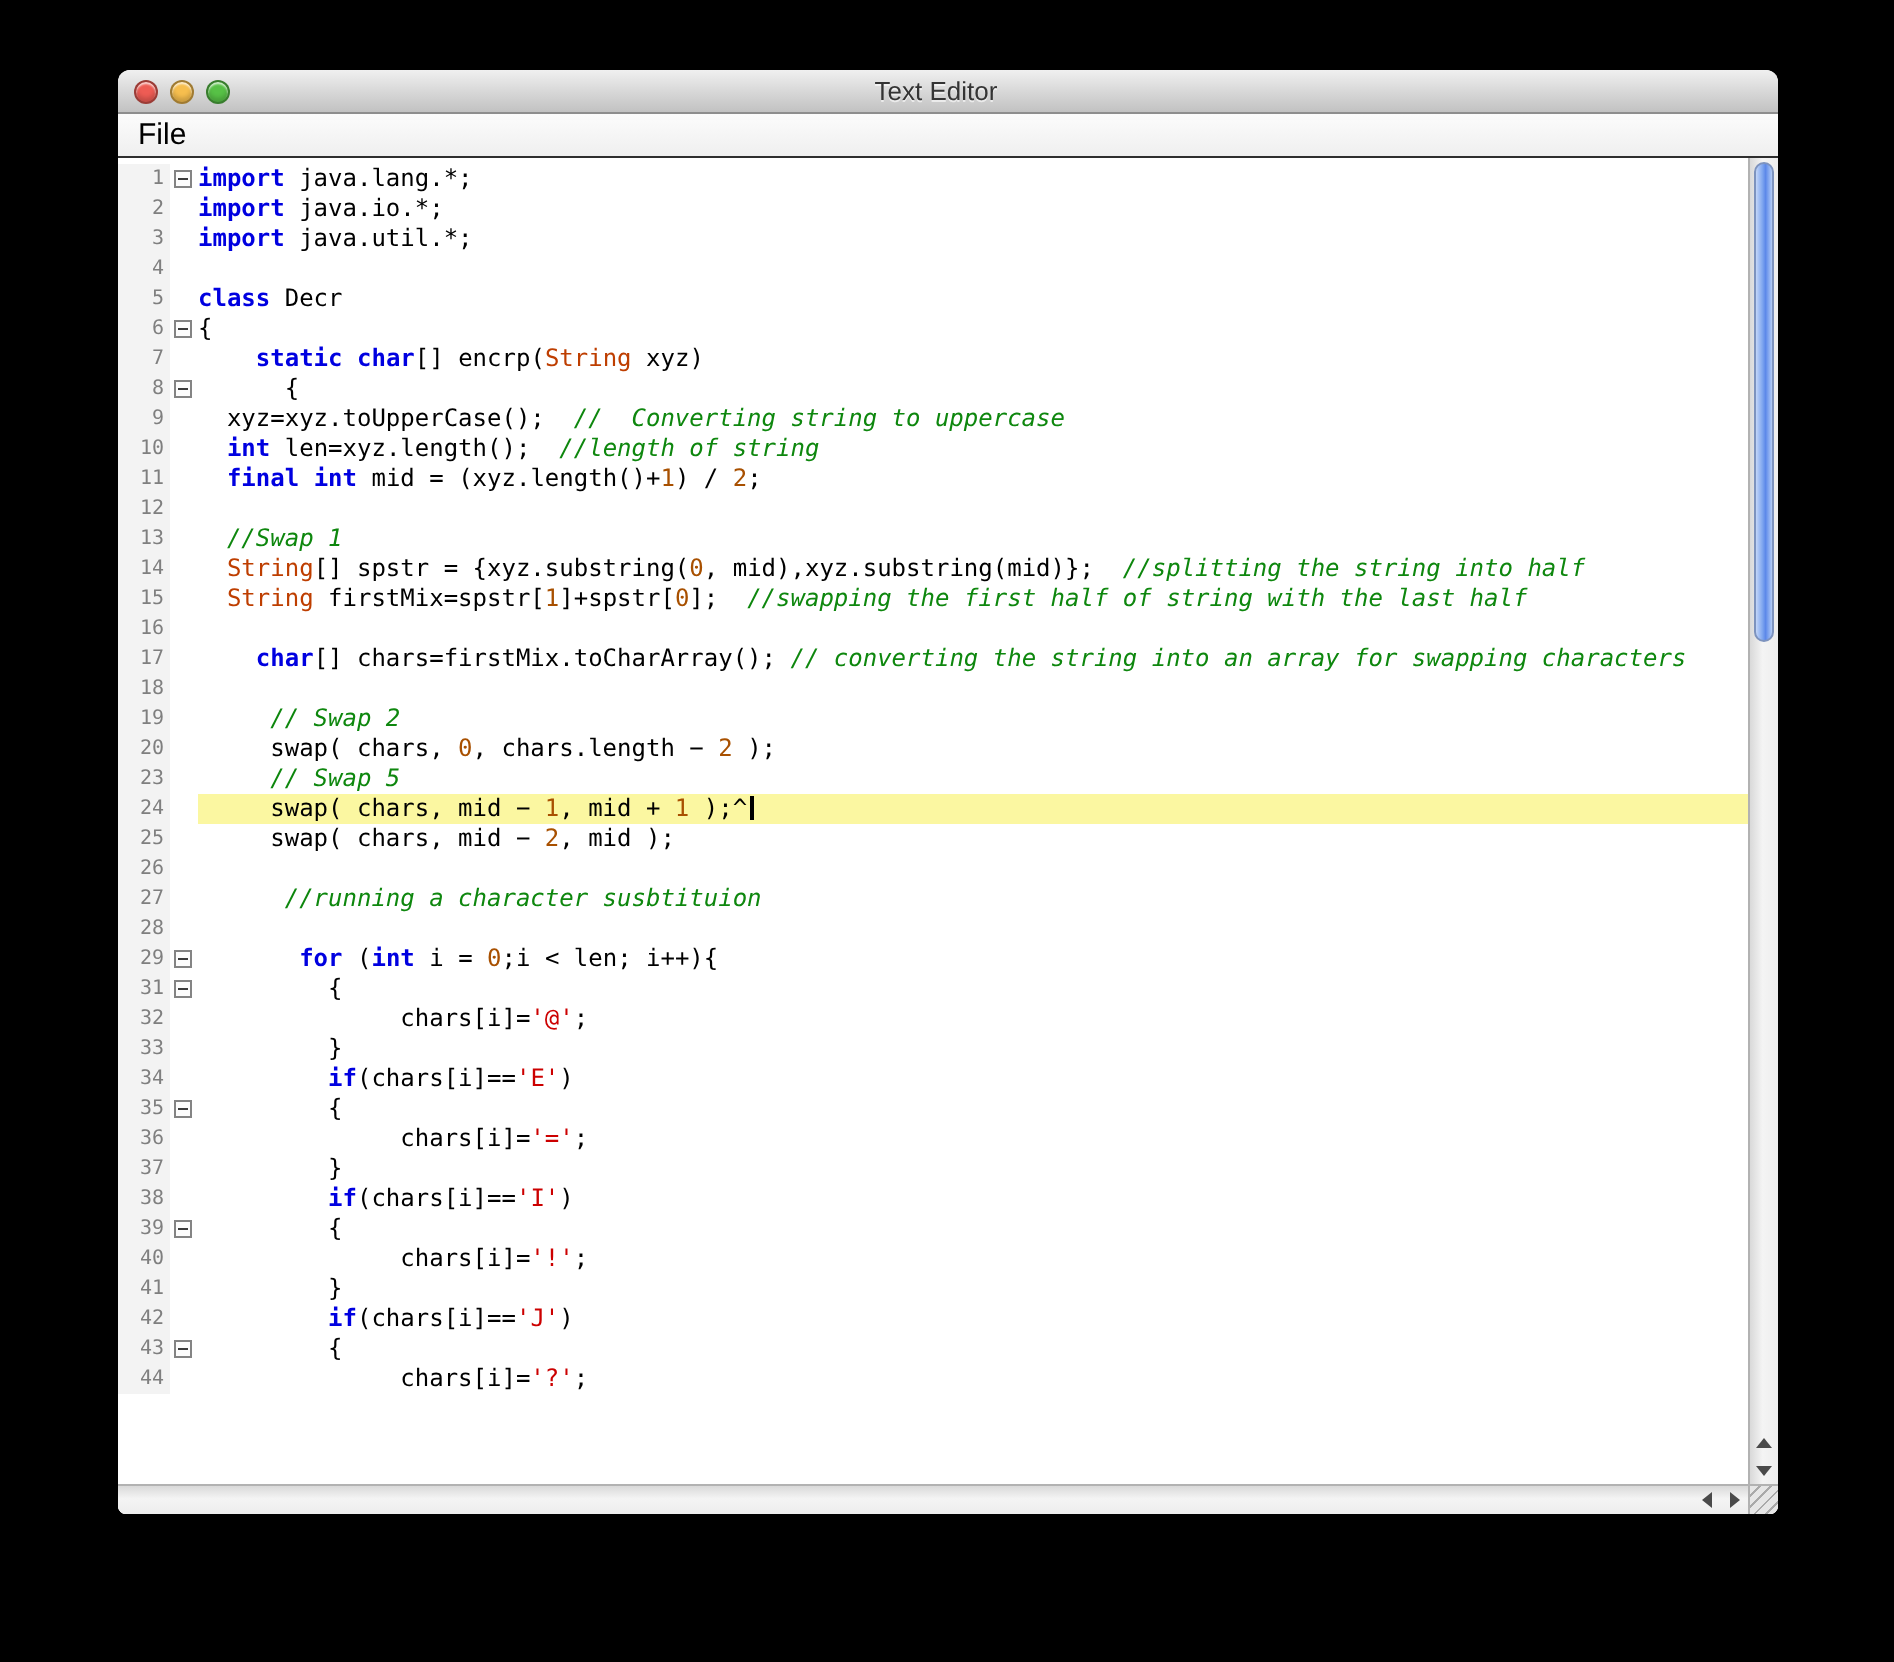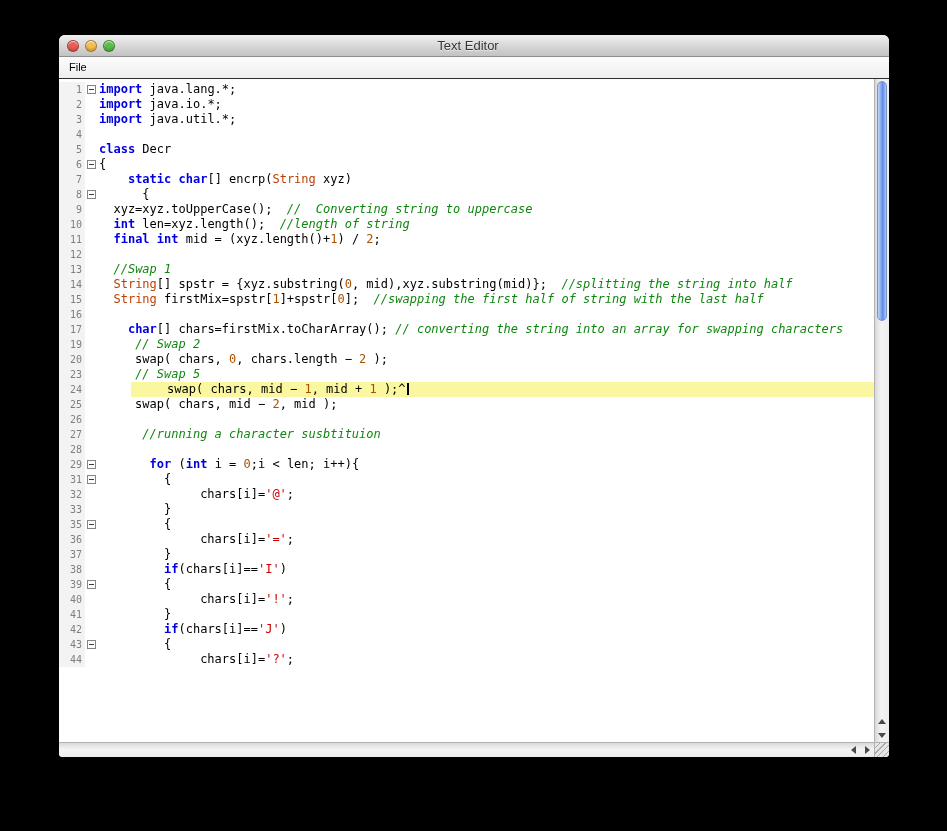--- a/index.html
+++ b/index.html
@@ -51,21 +51,21 @@
   .menubar {
     height: 22px;
     flex: 0 0 22px;
     background: linear-gradient(#fcfcfc, #efefef);
     border-bottom: 1px solid #2e2e2e;
     display: flex;
     align-items: center;
   }
   .menu-item {
     padding: 12px 10px;
-    font-size: 11px;
+    font-size: 15px;
     color: #000;
     line-height: 21px;
   }
   
   .editor { flex: 1; display: flex; background: #fff; min-height: 0; }
   .edit-left { flex: 1; display: flex; flex-direction: column; min-width: 0; }
   .code-area {
     height: 663px;
     overflow: hidden;
     padding-top: 3px;
@@ -97,21 +97,21 @@
     background: #fdfdfd;
   }
   .fold-box::after {
     content: "";
     position: absolute;
     left: 1px; right: 1px; top: 3px;
     height: 1px;
     background: #3c3c3c;
   }
   .code-text { flex: 1; color: var(--tok-p, #000); }
-  .code-text.current { background: var(--current-line, #fbf7a1); margin-left: 32px; }
+  .code-text.current { background: var(--current-line, #fbf7a1); }
   .tok-k { color: var(--tok-k); font-weight: bold; }
   .tok-t { color: var(--tok-t); }
   .tok-n { color: var(--tok-n); }
   .tok-s { color: var(--tok-s); }
   .tok-c { color: var(--tok-c); font-style: italic; }
   .tok-p { color: var(--tok-p); }
   .caret {
     display: inline-block;
     width: 2px; height: 12px;
     background: #000;
@@ -203,32 +203,34 @@
           <div class="code-row"><span class="ln">8</span><span class="fold-cell"><span class="fold-box"></span></span><span class="code-text"><span class="tok-p">      {</span></span></div>
           <div class="code-row"><span class="ln">9</span><span class="fold-cell"></span><span class="code-text"><span class="tok-p">  xyz=xyz.toUpperCase();  </span><span class="tok-c">//  Converting string to uppercase</span></span></div>
           <div class="code-row"><span class="ln">10</span><span class="fold-cell"></span><span class="code-text"><span class="tok-p">  </span><span class="tok-k">int</span><span class="tok-p"> len=xyz.length();  </span><span class="tok-c">//length of string</span></span></div>
           <div class="code-row"><span class="ln">11</span><span class="fold-cell"></span><span class="code-text"><span class="tok-p">  </span><span class="tok-k">final</span><span class="tok-p"> </span><span class="tok-k">int</span><span class="tok-p"> mid = (xyz.length()+</span><span class="tok-n">1</span><span class="tok-p">) / </span><span class="tok-n">2</span><span class="tok-p">;</span></span></div>
           <div class="code-row"><span class="ln">12</span><span class="fold-cell"></span><span class="code-text"></span></div>
           <div class="code-row"><span class="ln">13</span><span class="fold-cell"></span><span class="code-text"><span class="tok-p">  </span><span class="tok-c">//Swap 1</span></span></div>
           <div class="code-row"><span class="ln">14</span><span class="fold-cell"></span><span class="code-text"><span class="tok-p">  </span><span class="tok-t">String</span><span class="tok-p">[] spstr = {xyz.substring(</span><span class="tok-n">0</span><span class="tok-p">, mid),xyz.substring(mid)};  </span><span class="tok-c">//splitting the string into half</span></span></div>
           <div class="code-row"><span class="ln">15</span><span class="fold-cell"></span><span class="code-text"><span class="tok-p">  </span><span class="tok-t">String</span><span class="tok-p"> firstMix=spstr[</span><span class="tok-n">1</span><span class="tok-p">]+spstr[</span><span class="tok-n">0</span><span class="tok-p">];  </span><span class="tok-c">//swapping the first half of string with the last half</span></span></div>
           <div class="code-row"><span class="ln">16</span><span class="fold-cell"></span><span class="code-text"></span></div>
           <div class="code-row"><span class="ln">17</span><span class="fold-cell"></span><span class="code-text"><span class="tok-p">    </span><span class="tok-k">char</span><span class="tok-p">[] chars=firstMix.toCharArray(); </span><span class="tok-c">// converting the string into an array for swapping characters</span></span></div>
+          <div class="code-row"><span class="ln">18</span><span class="fold-cell"></span><span class="code-text"></span></div>
           <div class="code-row"><span class="ln">19</span><span class="fold-cell"></span><span class="code-text"><span class="tok-p">     </span><span class="tok-c">// Swap 2</span></span></div>
           <div class="code-row"><span class="ln">20</span><span class="fold-cell"></span><span class="code-text"><span class="tok-p">     swap( chars, </span><span class="tok-n">0</span><span class="tok-p">, chars.length − </span><span class="tok-n">2</span><span class="tok-p"> );</span></span></div>
           <div class="code-row"><span class="ln">23</span><span class="fold-cell"></span><span class="code-text"><span class="tok-p">     </span><span class="tok-c">// Swap 5</span></span></div>
           <div class="code-row"><span class="ln">24</span><span class="fold-cell"></span><span class="code-text current"><span class="tok-p">     swap( chars, mid − </span><span class="tok-n">1</span><span class="tok-p">, mid + </span><span class="tok-n">1</span><span class="tok-p"> );^</span><span class="caret"></span></span></div>
           <div class="code-row"><span class="ln">25</span><span class="fold-cell"></span><span class="code-text"><span class="tok-p">     swap( chars, mid − </span><span class="tok-n">2</span><span class="tok-p">, mid );</span></span></div>
           <div class="code-row"><span class="ln">26</span><span class="fold-cell"></span><span class="code-text"></span></div>
           <div class="code-row"><span class="ln">27</span><span class="fold-cell"></span><span class="code-text"><span class="tok-p">      </span><span class="tok-c">//running a character susbtituion</span></span></div>
           <div class="code-row"><span class="ln">28</span><span class="fold-cell"></span><span class="code-text"></span></div>
           <div class="code-row"><span class="ln">29</span><span class="fold-cell"><span class="fold-box"></span></span><span class="code-text"><span class="tok-p">       </span><span class="tok-k">for</span><span class="tok-p"> (</span><span class="tok-k">int</span><span class="tok-p"> i = </span><span class="tok-n">0</span><span class="tok-p">;i &lt; len; i++){</span></span></div>
           <div class="code-row"><span class="ln">31</span><span class="fold-cell"><span class="fold-box"></span></span><span class="code-text"><span class="tok-p">         {</span></span></div>
           <div class="code-row"><span class="ln">32</span><span class="fold-cell"></span><span class="code-text"><span class="tok-p">              chars[i]=</span><span class="tok-s">'@'</span><span class="tok-p">;</span></span></div>
           <div class="code-row"><span class="ln">33</span><span class="fold-cell"></span><span class="code-text"><span class="tok-p">         }</span></span></div>
+          <div class="code-row"><span class="ln">34</span><span class="fold-cell"></span><span class="code-text"><span class="tok-p">         </span><span class="tok-k">if</span><span class="tok-p">(chars[i]==</span><span class="tok-s">'E'</span><span class="tok-p">)</span></span></div>
           <div class="code-row"><span class="ln">35</span><span class="fold-cell"><span class="fold-box"></span></span><span class="code-text"><span class="tok-p">         {</span></span></div>
           <div class="code-row"><span class="ln">36</span><span class="fold-cell"></span><span class="code-text"><span class="tok-p">              chars[i]=</span><span class="tok-s">'='</span><span class="tok-p">;</span></span></div>
           <div class="code-row"><span class="ln">37</span><span class="fold-cell"></span><span class="code-text"><span class="tok-p">         }</span></span></div>
           <div class="code-row"><span class="ln">38</span><span class="fold-cell"></span><span class="code-text"><span class="tok-p">         </span><span class="tok-k">if</span><span class="tok-p">(chars[i]==</span><span class="tok-s">'I'</span><span class="tok-p">)</span></span></div>
           <div class="code-row"><span class="ln">39</span><span class="fold-cell"><span class="fold-box"></span></span><span class="code-text"><span class="tok-p">         {</span></span></div>
           <div class="code-row"><span class="ln">40</span><span class="fold-cell"></span><span class="code-text"><span class="tok-p">              chars[i]=</span><span class="tok-s">'!'</span><span class="tok-p">;</span></span></div>
           <div class="code-row"><span class="ln">41</span><span class="fold-cell"></span><span class="code-text"><span class="tok-p">         }</span></span></div>
           <div class="code-row"><span class="ln">42</span><span class="fold-cell"></span><span class="code-text"><span class="tok-p">         </span><span class="tok-k">if</span><span class="tok-p">(chars[i]==</span><span class="tok-s">'J'</span><span class="tok-p">)</span></span></div>
           <div class="code-row"><span class="ln">43</span><span class="fold-cell"><span class="fold-box"></span></span><span class="code-text"><span class="tok-p">         {</span></span></div>
           <div class="code-row"><span class="ln">44</span><span class="fold-cell"></span><span class="code-text"><span class="tok-p">              chars[i]=</span><span class="tok-s">'?'</span><span class="tok-p">;</span></span></div>

